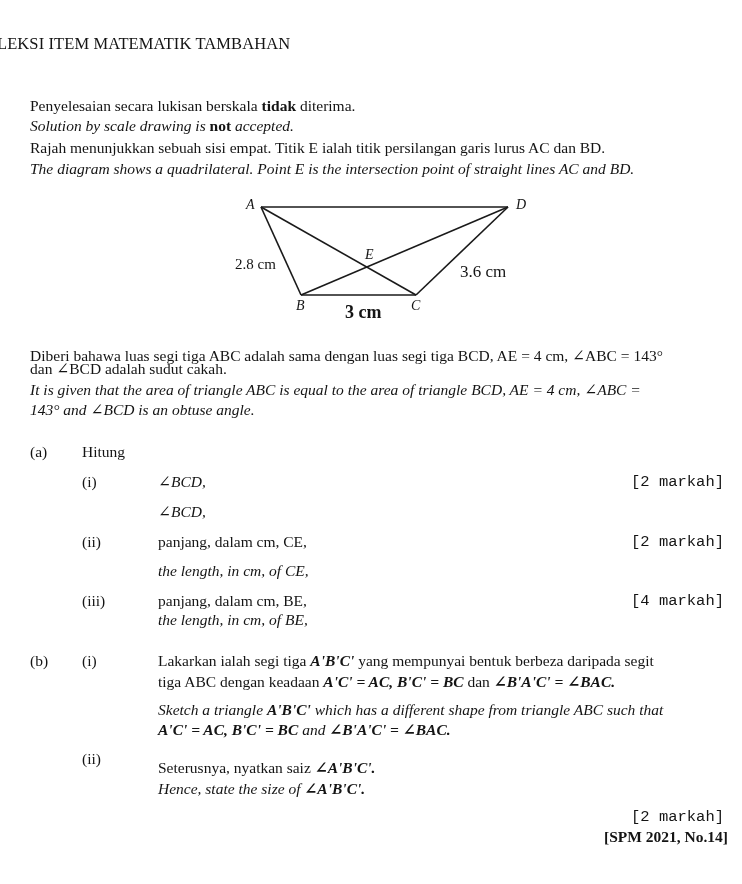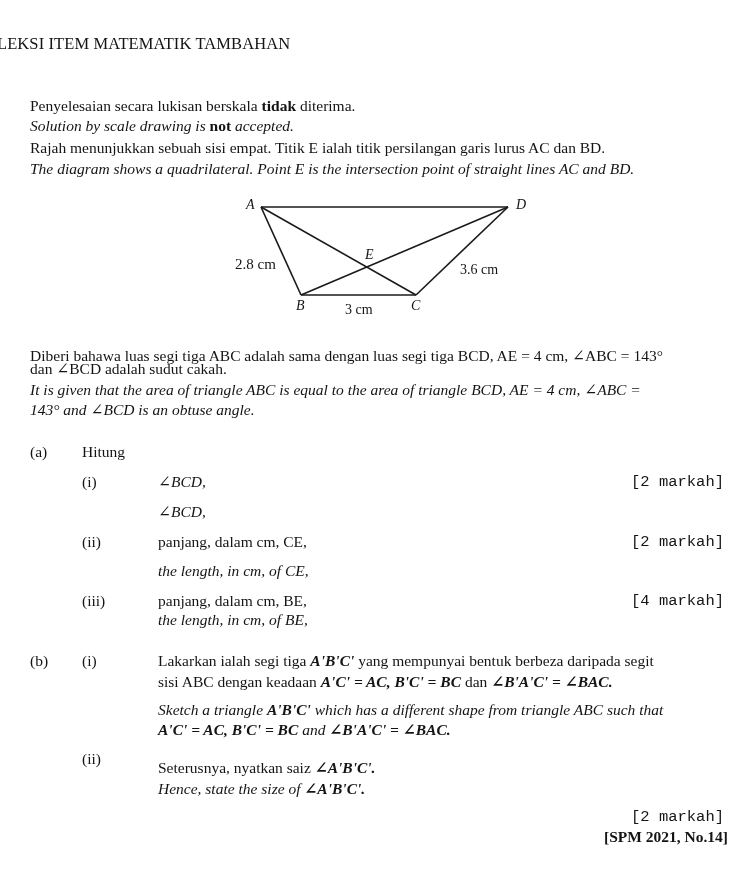--- a/index.html
+++ b/index.html
@@ -38,22 +38,22 @@
       <line x1="41" y1="17" x2="196" y2="105"></line>
       <line x1="81" y1="105" x2="288" y2="17"></line>
     </g>
   </svg>
   <span class="abs i" style="left:26px; top:7px; font-size:14px;">A</span>
   <span class="abs i" style="left:296px; top:7px; font-size:14px;">D</span>
   <span class="abs i" style="left:145px; top:57px; font-size:14px;">E</span>
   <span class="abs i" style="left:76px; top:108px; font-size:14px;">B</span>
   <span class="abs i" style="left:191px; top:108px; font-size:14px;">C</span>
   <span class="abs" style="left:15px; top:66px; font-size:15px;">2.8 cm</span>
-  <span class="abs" style="left:125px; top:112px; font-size:14px;">3 cm</span>
-  <span class="abs" style="left:240px; top:72px; font-size:14px;">3.6 cm</span>
+  <span class="abs" style="left:125px; top:112px; font-size:18px;font-weight:bold;">3 cm</span>
+  <span class="abs" style="left:240px; top:72px; font-size:17px;">3.6 cm</span>
 </div>
 
 <div class="abs" style="left:30px; top:347px;">Diberi bahawa luas segi tiga ABC  adalah sama dengan luas segi tiga  BCD,  AE = 4 cm,  ∠ABC = 143°</div>
 <div class="abs" style="left:30px; top:360px;">dan   ∠BCD  adalah sudut cakah.</div>
 <div class="abs i" style="left:30px; top:381px;">It is given that the area of triangle  ABC  is equal to the area of triangle  BCD,  AE = 4 cm,  ∠ABC =</div>
 <div class="abs i" style="left:30px; top:401px;">143°  and  ∠BCD  is an obtuse angle.</div>
 
 <div class="abs" style="left:30px; top:443px;">(a)</div>
 <div class="abs" style="left:82px; top:443px;">Hitung</div>
 
@@ -71,21 +71,21 @@
 <div class="abs" style="left:158px; top:592px;">panjang,  dalam cm,  BE,</div>
 <div class="abs mark" style="top:592px;">[4 markah]</div>
 <div class="abs i" style="left:158px; top:611px;">the length,  in cm,  of  BE,</div>
 
 <div class="abs" style="left:30px; top:652px;">(b)</div>
 <div class="abs" style="left:82px; top:652px;">(i)</div>
 <div class="abs" style="left:158px; top:652px;">
   <span>Lakarkan ialah segi tiga  </span><span class="b i">A'B'C'</span><span>  yang mempunyai bentuk berbeza daripada segit</span>
 </div>
 <div class="abs" style="left:158px; top:672px;">
-  <span>sisi  ABC dengan keadaan  </span><span class="b i">A'C' = AC,  B'C' = BC</span><span>  dan  </span><span class="b i">∠B'A'C' = ∠BAC.</span>
+  <span>tiga  ABC dengan keadaan  </span><span class="b i">A'C' = AC,  B'C' = BC</span><span>  dan  </span><span class="b i">∠B'A'C' = ∠BAC.</span>
 </div>
 <div class="abs i" style="left:158px; top:701px;">
   <span>Sketch a triangle  </span><span class="b">A'B'C'</span><span>  which has a different shape from triangle  ABC  such that</span>
 </div>
 <div class="abs i" style="left:158px; top:720px;">
   <span class="b">A'C' = AC, B'C' = BC</span><span>  and  </span><span class="b">∠B'A'C' = ∠BAC.</span>
 </div>
 
 <div class="abs" style="left:82px; top:750px;">(ii)</div>
 <div class="abs" style="left:158px; top:750px;margin-top:8px;">

